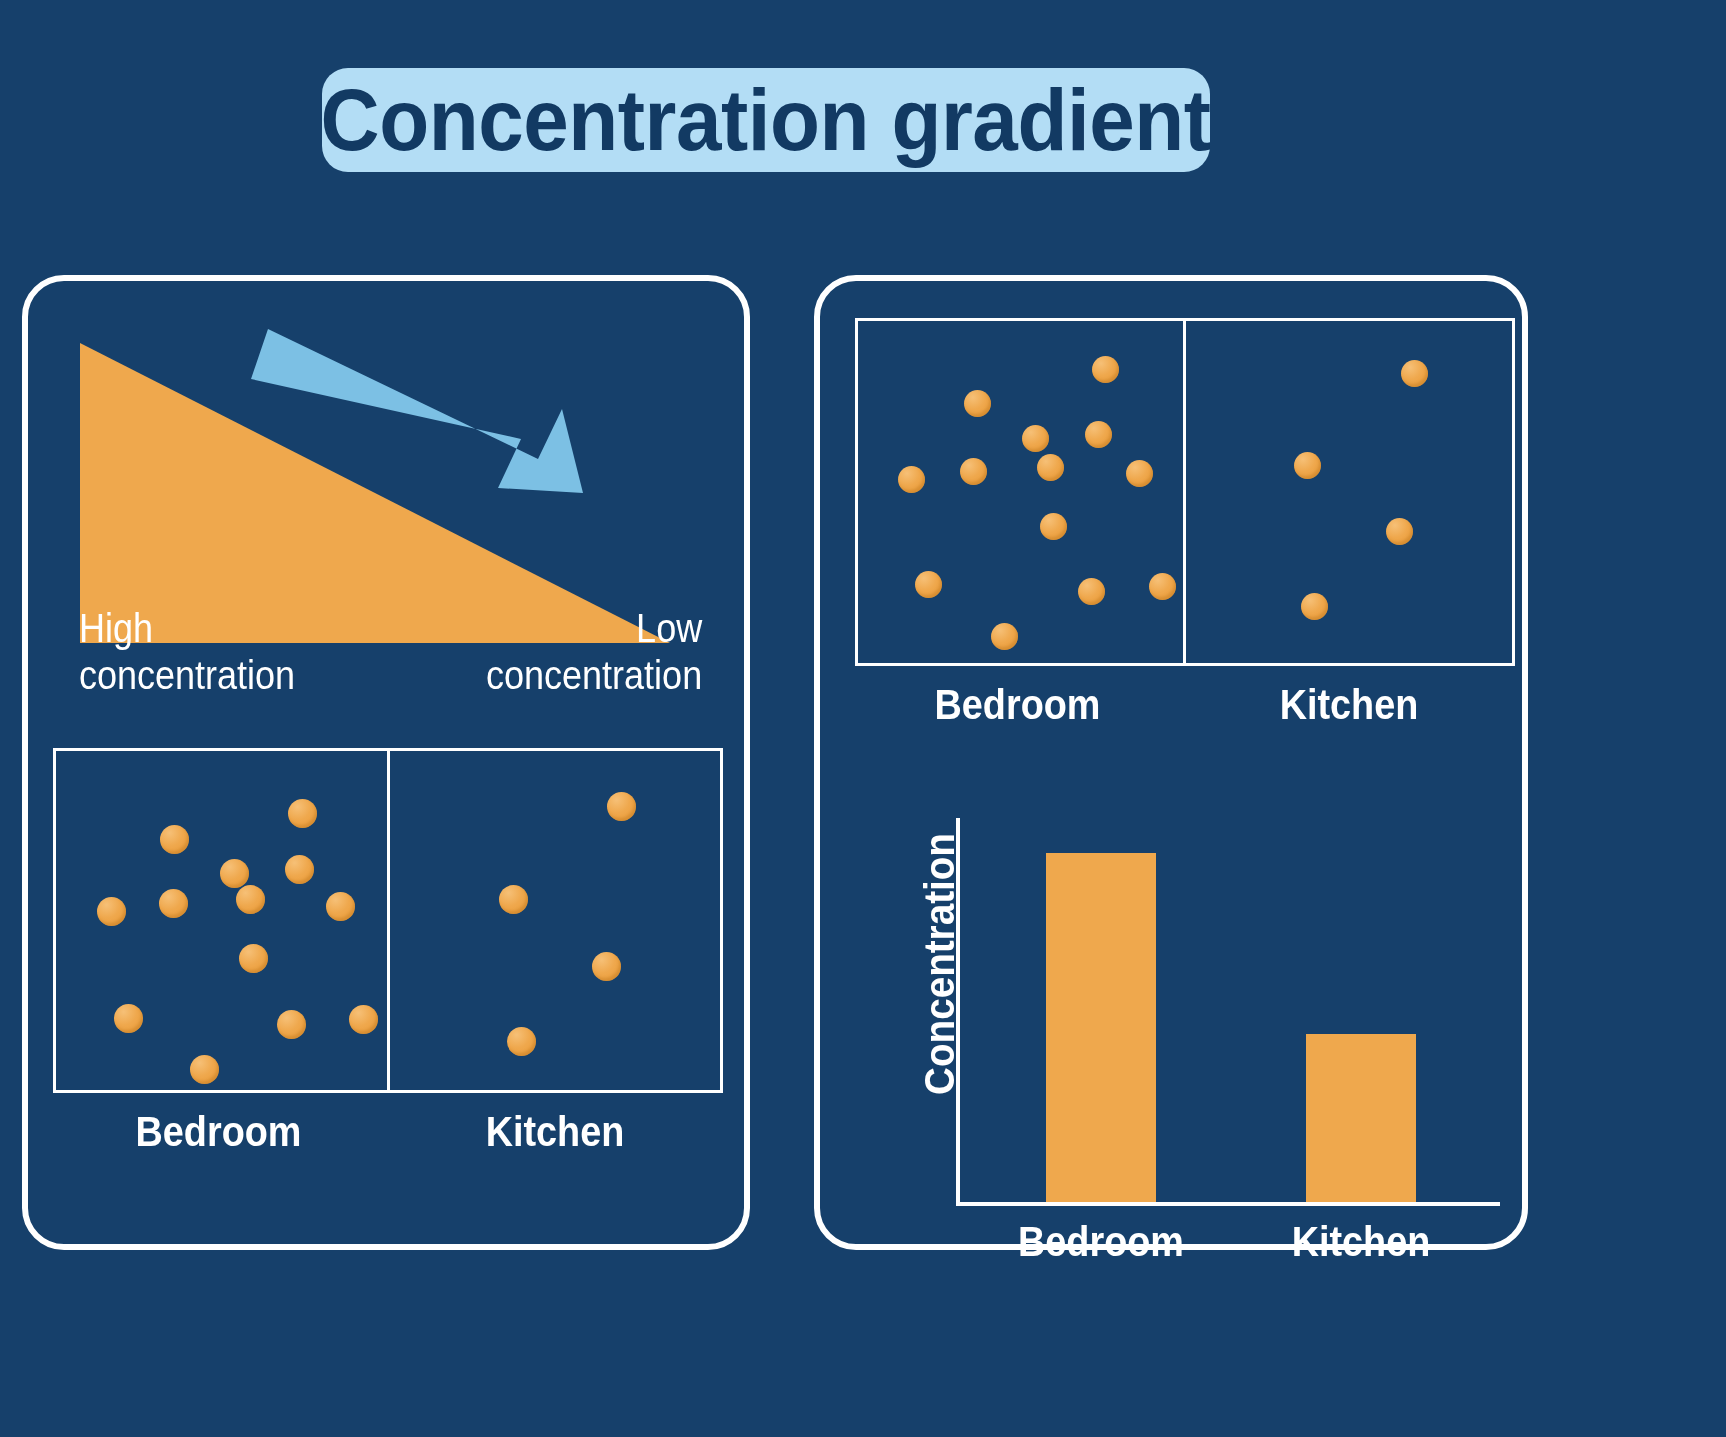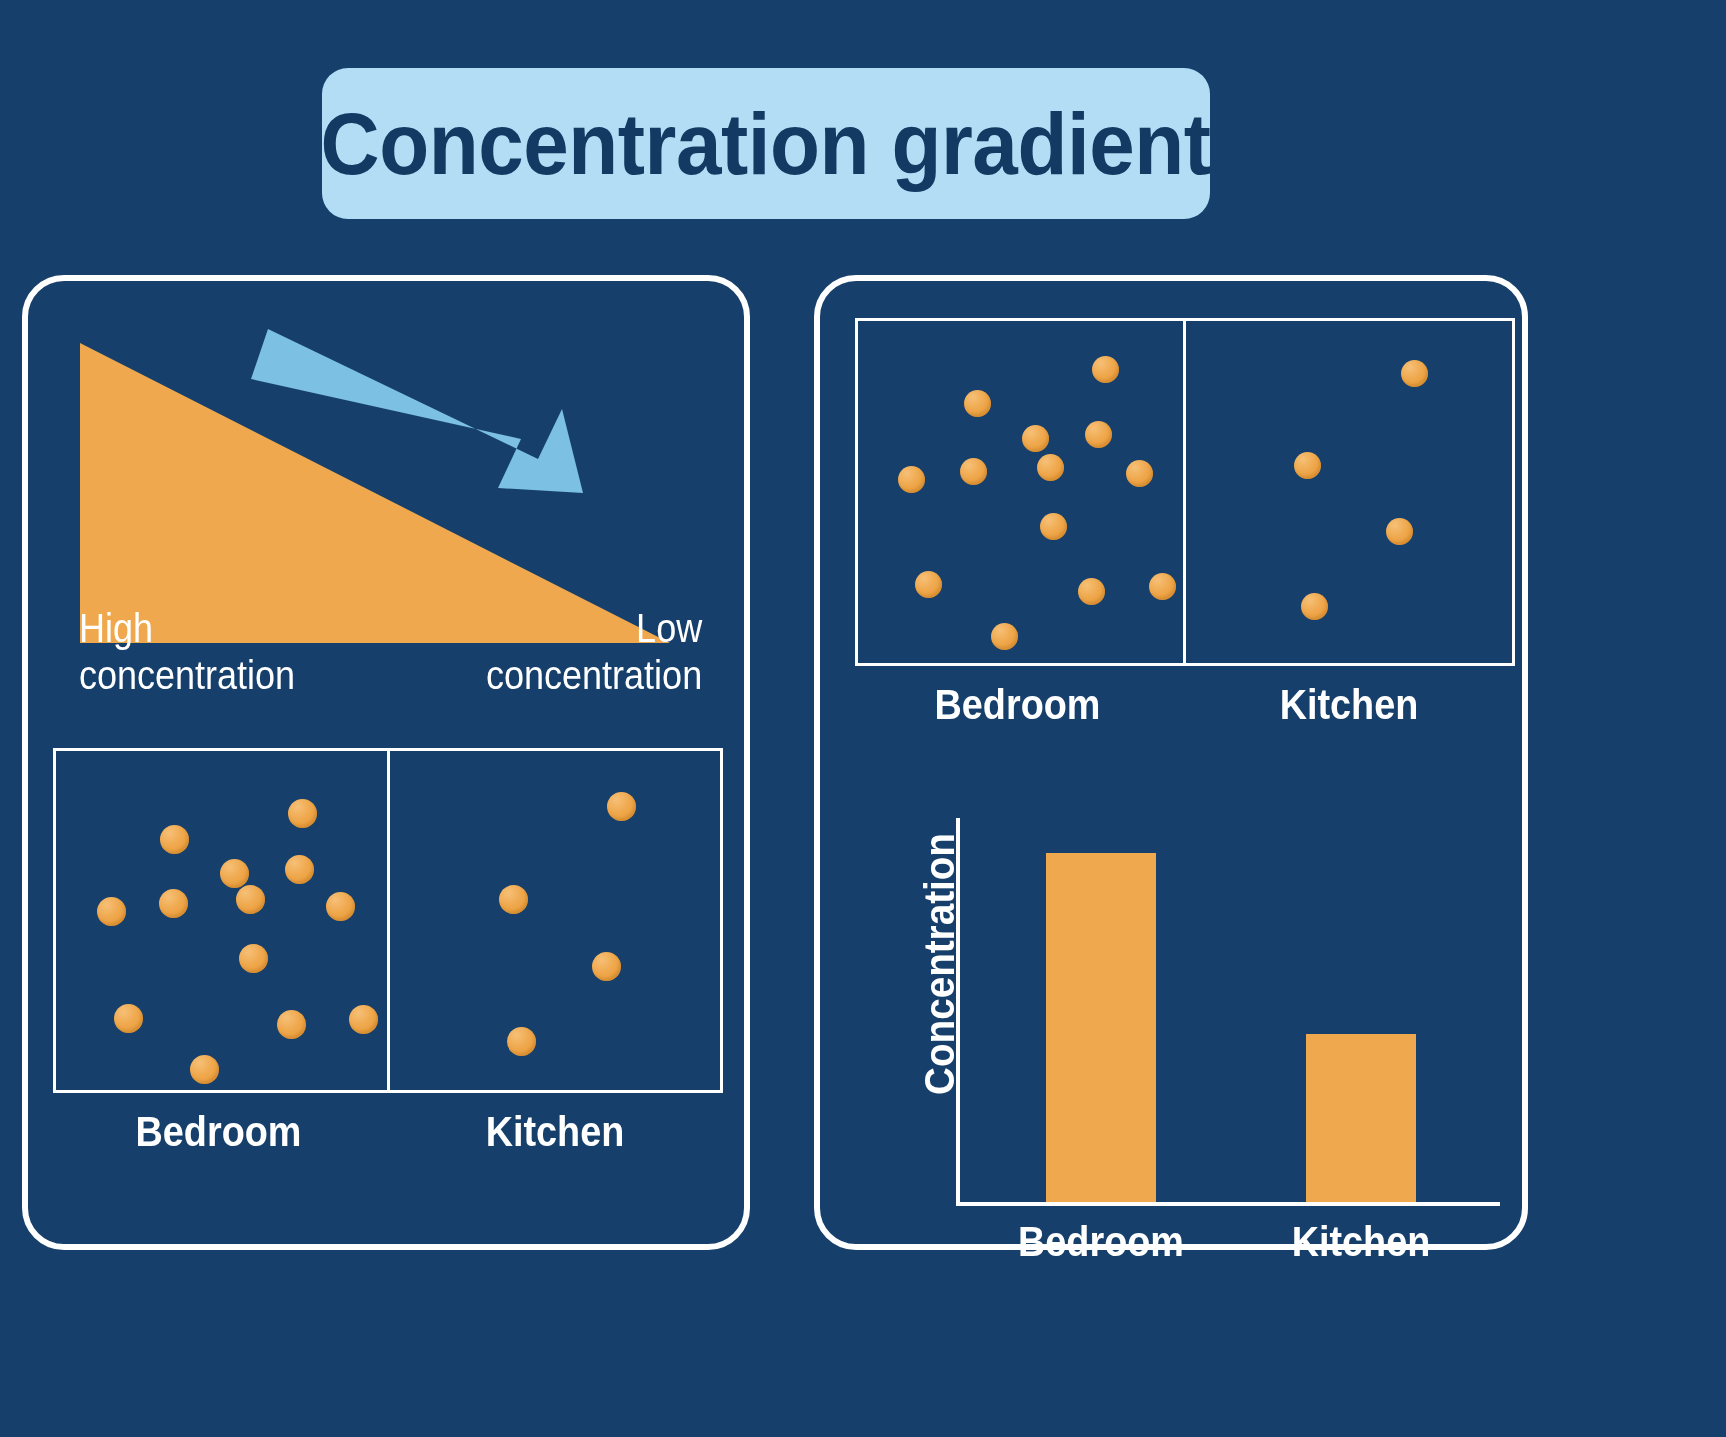--- a/index.html
+++ b/index.html
@@ -15,21 +15,21 @@
     font-family: "Liberation Sans", "DejaVu Sans", sans-serif;
     overflow: hidden;
   }
 
   
   #title-banner {
     position: absolute;
     left: 322px;
     top: 68px;
     width: 888px;
-    height: 151px;
+    height: 104px;
     background: #b3ddf5;
     border-radius: 26px;
     display: flex;
     align-items: center;
     justify-content: center;
   }
   #title-text {
     color: #123a63;
     font-size: 88px;
     font-weight: bold;

